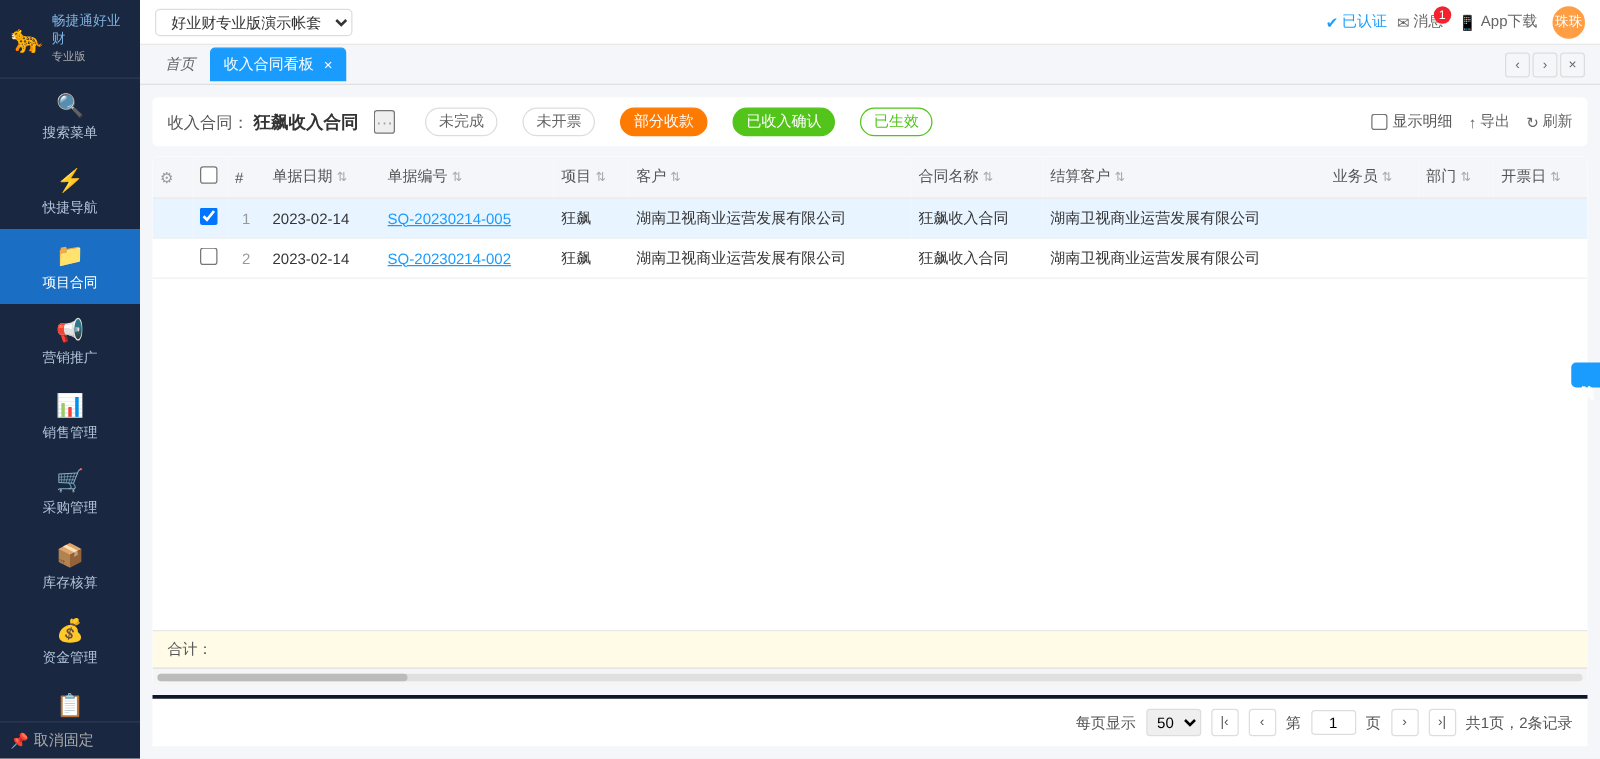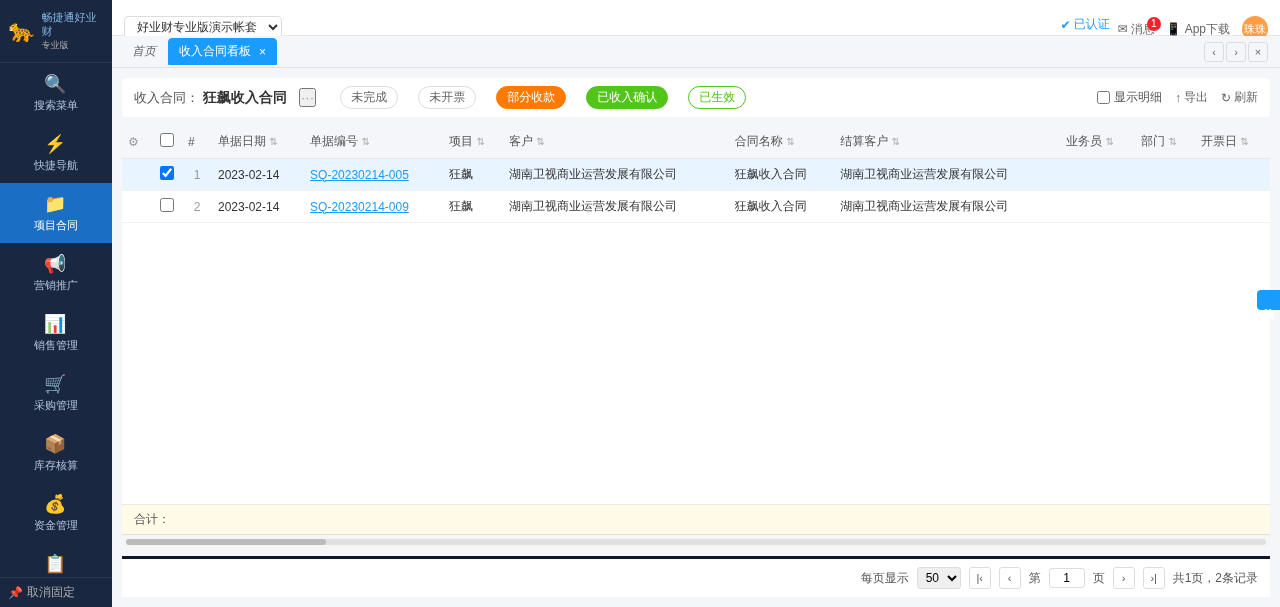--- a/index.html
+++ b/index.html
@@ -14,21 +14,21 @@
     .sidebar-item { display: flex; flex-direction: column; align-items: center; padding: 10px 4px; cursor: pointer; color: #b0c4d8; transition: background 0.2s; }
     .sidebar-item.active { background: #1a6fc4; color: #fff; }
     .sidebar-item-icon { font-size: 18px; margin-bottom: 3px; }
     .sidebar-item-label { font-size: 11px; text-align: center; }
     .sidebar-bottom { border-top: 1px solid #2a3a55; padding: 6px 8px; display: flex; align-items: center; gap: 4px; cursor: pointer; color: #aaa; }
 
     
     .main { flex: 1; display: flex; flex-direction: column; height: 100%; overflow: hidden; }
 
     
-    .topbar { background: #fff; height: 36px; display: flex; align-items: flex-start; padding: 16px 12px; border-bottom: 1px solid #e8e8e8; gap: 8px; flex-shrink: 0; }
+    .topbar { background: #fff; height: 36px; display: flex; align-items: center; padding: 16px 12px; border-bottom: 1px solid #e8e8e8; gap: 8px; flex-shrink: 0; }
     .topbar-company { flex: 1; display: flex; align-items: center; gap: 6px; font-size: 12px; color: #333; }
     .topbar-company-select { border: 1px solid #ddd; border-radius: 4px; padding: 2px 8px; font-size: 12px; color: #333; background: #fff; cursor: pointer; }
     .topbar-certified { color: #1a9cff; font-size: 12px; display: flex; align-items: center; gap: 3px; }
     .topbar-right { display: flex; align-items: center; gap: 12px; }
     .topbar-icon-btn { background: none; border: none; cursor: pointer; color: #666; font-size: 12px; display: flex; align-items: center; gap: 3px; position: relative; }
     .badge { background: #f5222d; color: #fff; border-radius: 8px; font-size: 10px; padding: 0 4px; min-width: 14px; height: 14px; display: flex; align-items: center; justify-content: center; position: absolute; top: -4px; right: -6px; }
     .topbar-avatar { width: 26px; height: 26px; border-radius: 50%; background: #ff9e45; display: flex; align-items: center; justify-content: center; color: #fff; font-size: 11px; cursor: pointer; }
 
     
     .tabbar { background: #f5f6fa; height: 32px; display: flex; align-items: center; padding: 0 12px; border-bottom: 1px solid #e0e0e0; gap: 4px; flex-shrink: 0; }
@@ -252,21 +252,21 @@
     <td>湖南卫视商业运营发展有限公司</td>
     <td></td>
     <td></td>
     <td></td>
   </tr>
               <tr>
     <td></td>
     <td><input type="checkbox" class="checkbox" style=""></td>
     <td class="row-num">2</td>
     <td>2023-02-14</td>
-    <td><span class="link">SQ-20230214-009</span></td>
+    <td><span class="link">SQ-20230214-002</span></td>
     <td>狂飙</td>
     <td>湖南卫视商业运营发展有限公司</td>
     <td>狂飙收入合同</td>
     <td>湖南卫视商业运营发展有限公司</td>
     <td></td>
     <td></td>
     <td></td>
   </tr>
             </tbody>
         </table>

